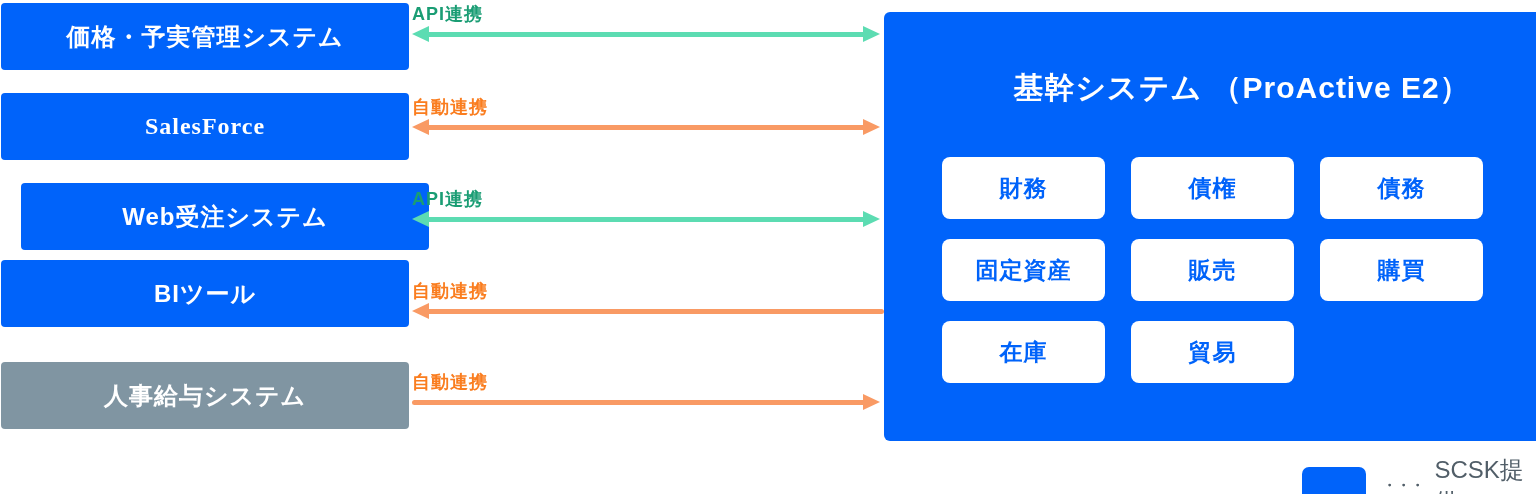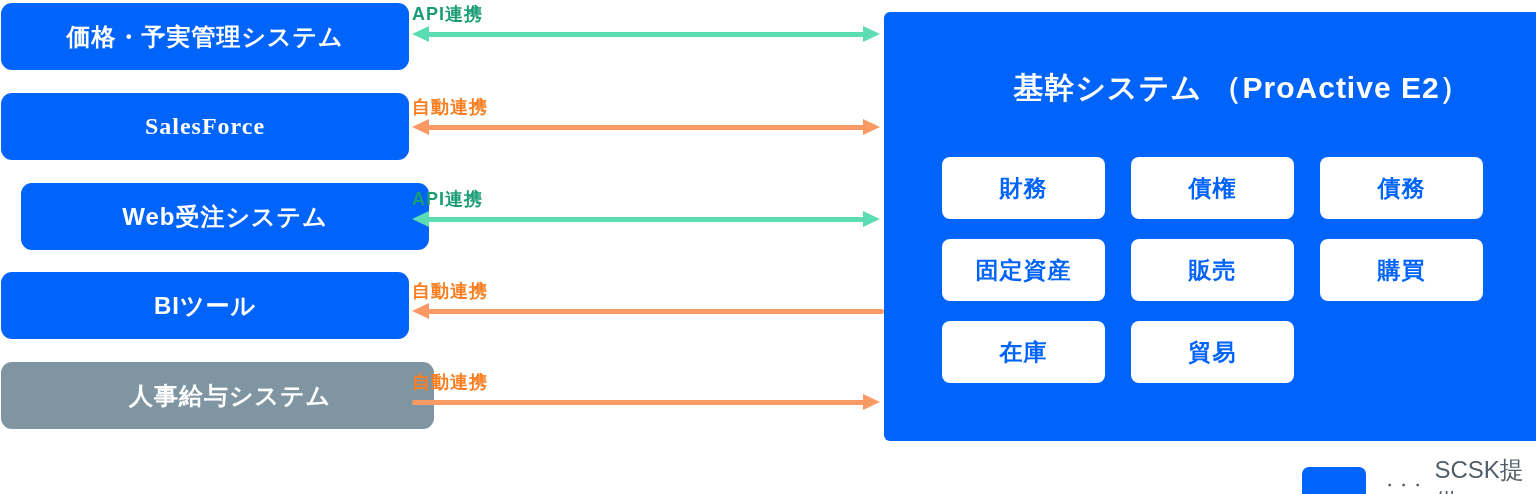--- a/index.html
+++ b/index.html
@@ -2,26 +2,26 @@
 <html style="--blue: #0063fa; --gray: #8095a2; --api-arrow: #5cdcb2; --api-label: #1a9d74; --auto-arrow: #f99a64; --auto-label: #fa7d1f; --legend-text: #515e68;"><head>
 <meta charset="utf-8">
 <style>
   html,body{margin:0;padding:0;background:#fff;}
   .canvas{
     position:relative;width:1536px;height:494px;background:#ffffff;
     font-family:"Liberation Sans","DejaVu Sans",sans-serif;overflow:hidden;
   }
   
   .sys-box{
-    position:absolute;left:1px;width:408px;height:67px;border-radius:11px;
+    position:absolute;left:1px;width:408px;height:67px;border-radius:4px;
     display:flex;align-items:center;justify-content:center;
     color:#ffffff;font-weight:bold;font-size:24px;letter-spacing:1px;
   }
   .sys-box.provided{background:var(--blue);}
-  .sys-box.external{background:var(--gray);padding-left:25px;}
+  .sys-box.external{background:var(--gray);}
   
   .connector{position:absolute;left:412px;width:468px;}
   .connector .clabel{
     text-align:left;font-size:18px;font-weight:bold;height:22px;line-height:22px;
     margin-bottom:7px;letter-spacing:1px;
   }
   .connector.api .clabel{color:var(--api-label);}
   .connector.auto .clabel{color:var(--auto-label);}
   .cline{position:relative;height:5px;border-radius:3px;}
   .connector.api .cline{background:var(--api-arrow);}
@@ -70,21 +70,21 @@
   <div>
       <div class="sys-box provided" style="top: 3px;">
         <span>価格・予実管理システム</span>
       </div>
       <div class="sys-box provided" style="top: 93px; font-family: Liberation Serif, serif;">
         <span>SalesForce</span>
       </div>
       <div class="sys-box provided" style="top: 183px; margin-left: 20px;">
         <span>Web受注システム</span>
       </div>
-      <div class="sys-box provided" style="top: 272px; justify-content: center;">
+      <div class="sys-box provided" style="top: 260px; justify-content: center;">
         <span>BIツール</span>
       </div>
       <div class="sys-box external" style="top: 362px;">
         <span>人事給与システム</span>
       </div>
     </div>
 
   <div>
       <div class="connector api dir-both" style="top: 3px;">
         <div class="clabel">API連携</div>

